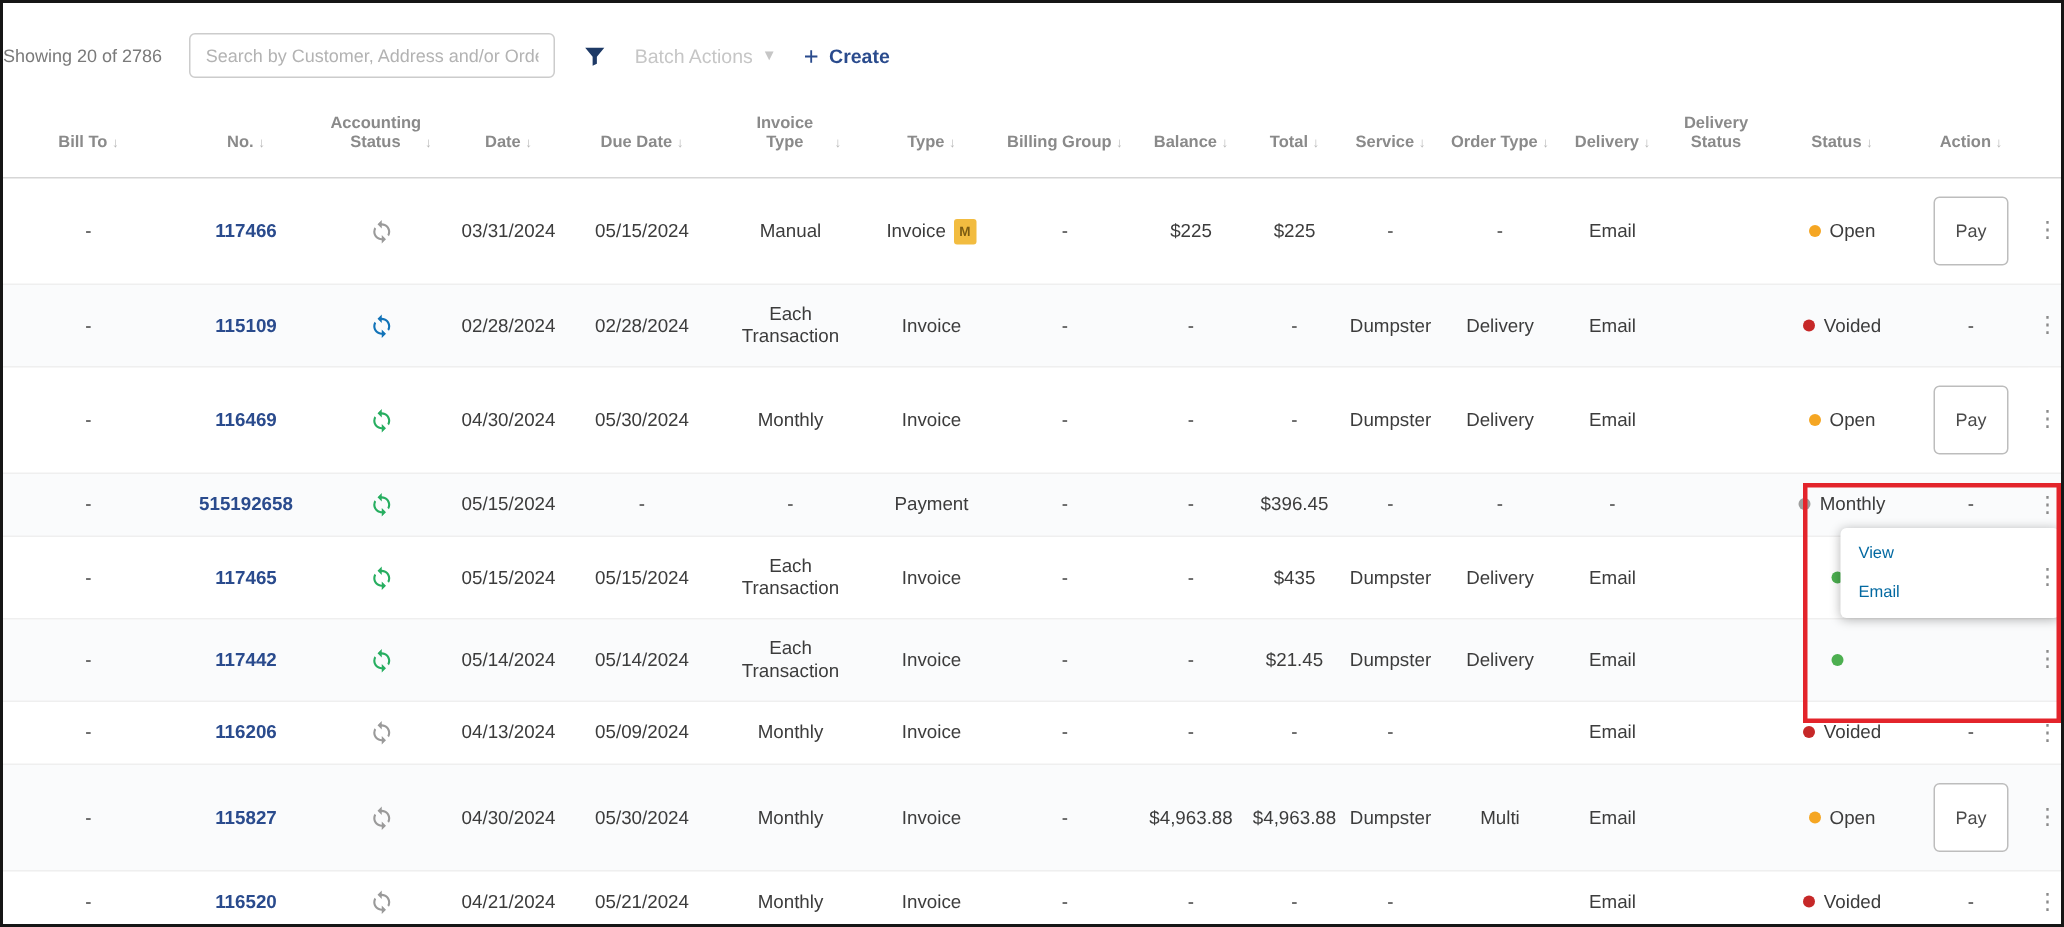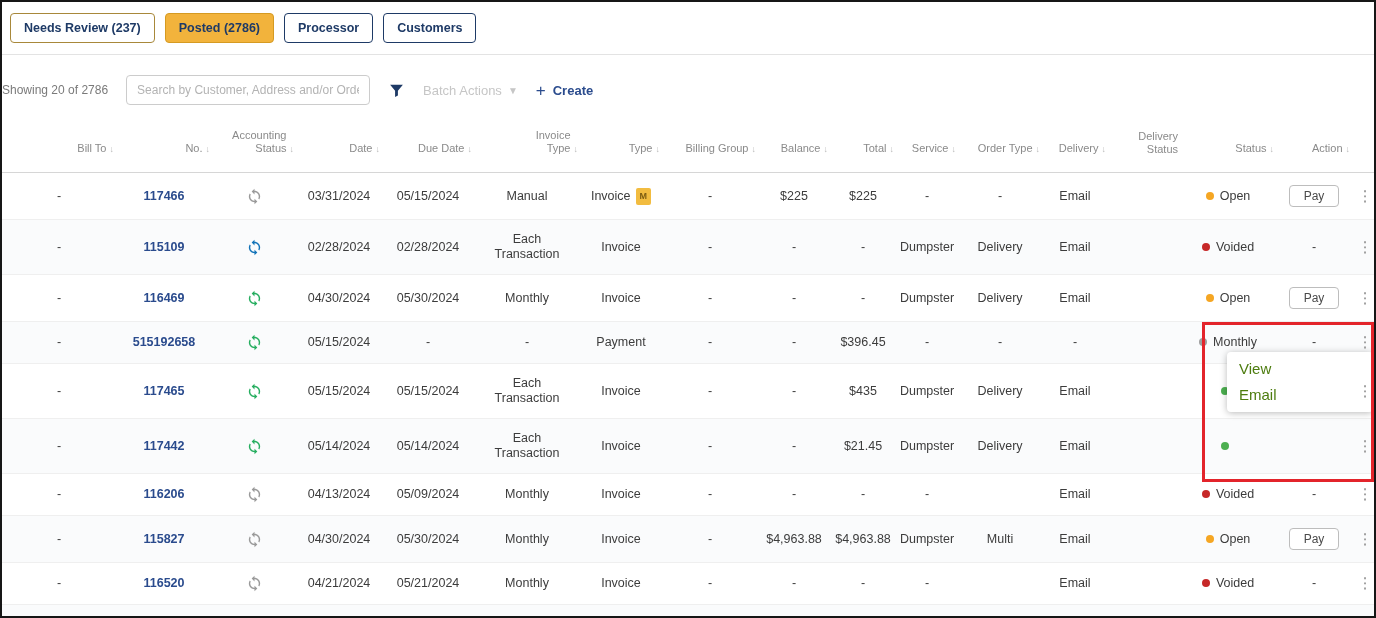--- a/index.html
+++ b/index.html
@@ -21,59 +21,53 @@
        font-size:12px;color:#333;font-family:"Liberation Sans",sans-serif;outline:none}
   .search-input::placeholder{color:#b3b3b3}
   .icon-btn{background:none;border:none;cursor:pointer;display:flex;align-items:center}
   .batch{color:#c6c6c6;font-size:13px;display:flex;gap:6px;align-items:center;background:none;border:none}
   .caret{font-size:10px;color:#c6c6c6}
   .create{color:#2a4b8d;font-size:13px;font-weight:600;display:flex;gap:7px;align-items:center;background:none;border:none;cursor:pointer}
   .create .plus{font-size:17px;font-weight:400;line-height:1}
 
   
   table{width:100%;border-collapse:collapse;table-layout:fixed}
-  thead th{font-size:11px;color:#8a8a8a;font-weight:400;text-align:right;vertical-align:bottom;
+  thead th{font-size:11px;color:#8a8a8a;font-weight:700;text-align:center;vertical-align:bottom;
        padding:4px 2px 16px;line-height:13px}
   thead tr{border-bottom:1px solid #d6d6d6}
   thead th:nth-child(3) .hlabel,
   thead th:nth-child(6) .hlabel,
   thead th:nth-child(14) .hlabel{display:inline-block;max-width:60px}
   .sort{color:#b8b8b8;font-size:9px;margin-left:3px}
   tbody td{font-size:12.5px;color:#3c3c3c;text-align:center;padding:12px 3px;
        border-bottom:1px solid #efefef;line-height:15px;vertical-align:middle}
   tbody tr:nth-child(even){background:#fafbfc}
   .doc-link{color:#2a4b8d;font-weight:700;cursor:pointer}
   .sync{display:inline-block;width:17px;height:17px;vertical-align:middle}
   .badge-m{display:inline-block;background:#f2bc40;color:#7c5c12;font-size:9px;font-weight:700;
        border-radius:2px;padding:1px 4px;margin-left:5px;vertical-align:1px}
   .dot{display:inline-block;width:8px;height:8px;border-radius:50%;margin-right:6px}
-  .pay-btn{border:1px solid #bdbdbd;background:#fff;border-radius:4px;padding:3px 14px;font-size:12px;
+  .pay-btn{border:1px solid #bdbdbd;background:#fff;border-radius:4px;padding:15px 14px;font-size:12px;
        color:#4a4a4a;cursor:pointer;font-family:"Liberation Sans",sans-serif}
   .inv-type span{display:inline-block;max-width:78px}
   .kebab-cell{position:relative;z-index:20}
   .kebab{color:#8a8a8a;font-size:15px;cursor:pointer;line-height:1}
 
   
   .context-menu{position:absolute;left:1225px;top:350px;width:146px;background:#fff;border-radius:4px;
        box-shadow:0 1px 7px rgba(0,0,0,.28);padding:4px 0;z-index:10}
-  .menu-item{padding:5px 12px;font-size:15px;color:#4d7c0f;cursor:pointer;white-space:nowrap;line-height:16px}
+  .menu-item{padding:5px 12px;font-size:11px;color:#0369a1;cursor:pointer;white-space:nowrap;line-height:16px}
   .annotation{position:absolute;left:1200px;top:320px;width:172px;height:160px;border:3px solid #e3242b;
        z-index:15;pointer-events:none}
 </style>
 </head>
 <body>
 
 <div class="app">
 
-  <div class="tab-bar">
-      <button class="tab">Needs Review (237)</button>
-      <button class="tab active">Posted (2786)</button>
-      <button class="tab">Processor</button>
-      <button class="tab">Customers</button>
-    </div>
 
   <div class="toolbar">
     <span class="showing">Showing 20 of 2786</span>
     <input class="search-input" type="text" placeholder="Search by Customer, Address and/or Order #..." style="">
     <button class="icon-btn">
       <svg width="17" height="17" viewBox="0 0 24 24" fill="#1e3a66">
         <path d="M3 4h18l-7 8.5V19l-4 2v-8.5L3 4z"></path>
       </svg>
     </button>
     <button class="batch">

